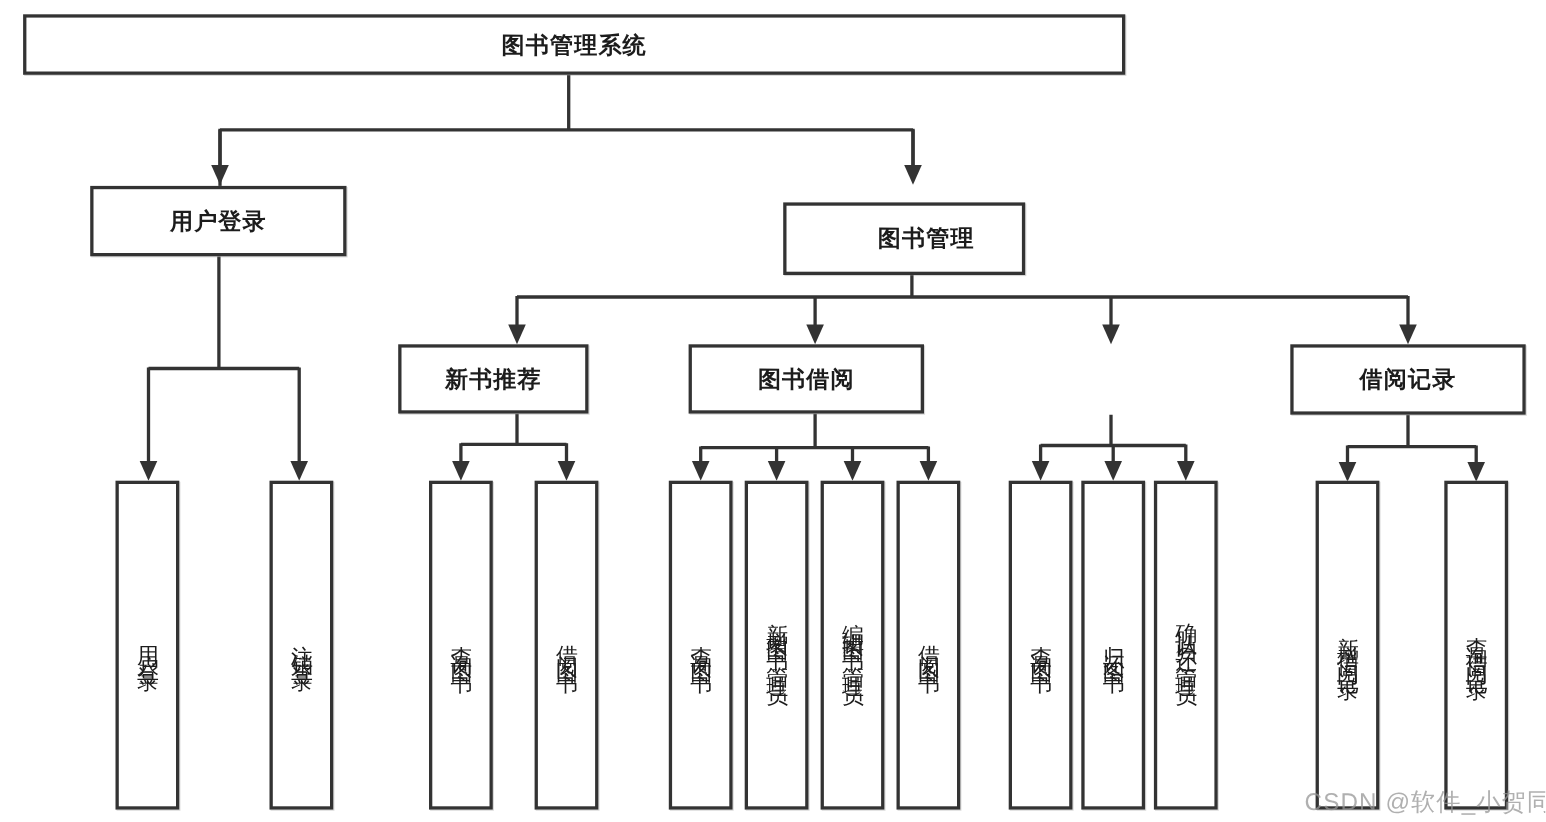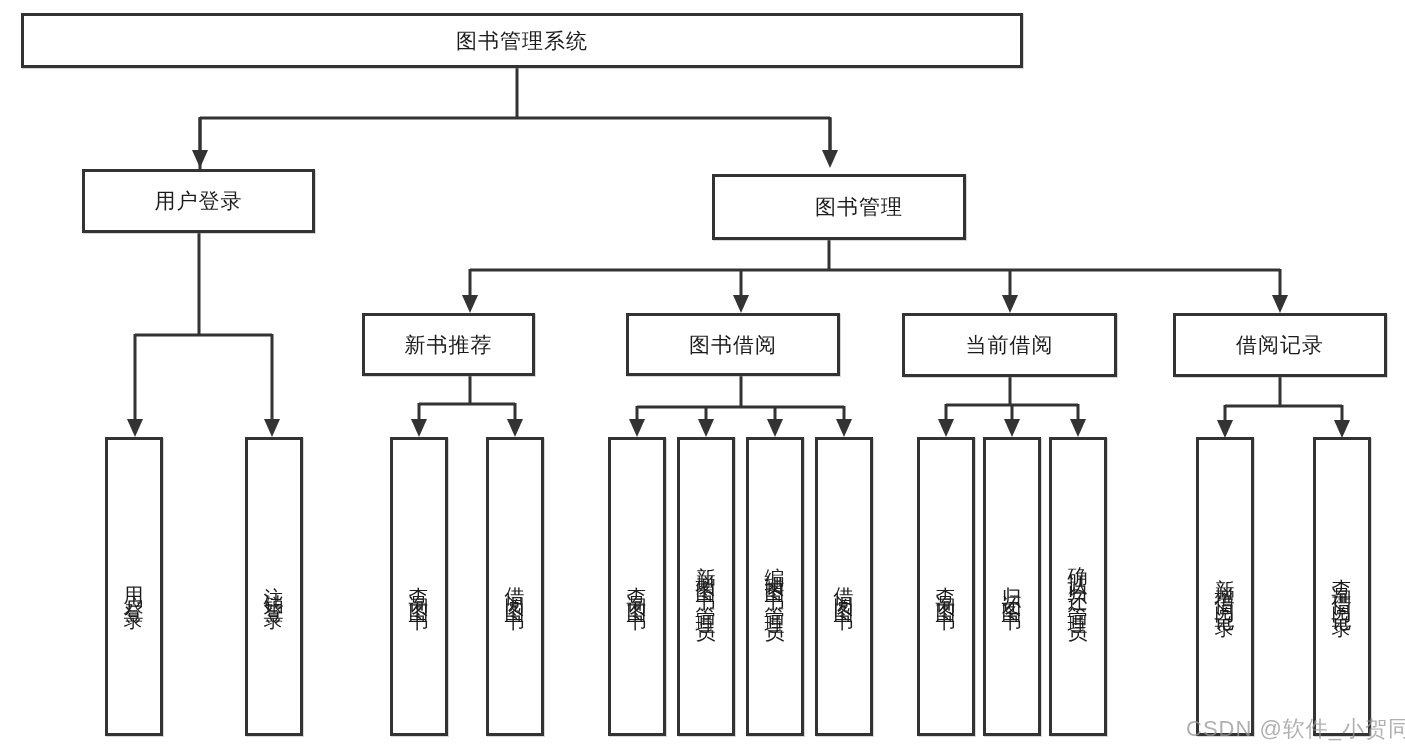--- a/index.html
+++ b/index.html
@@ -33,20 +33,21 @@
     align-items: center;
     justify-content: center;
     z-index: 2;
     box-shadow: 1px 1px 0 rgba(140,140,140,0.35);
   }
   .node-h {
     font-size: 21px;
     letter-spacing: 1px;
     text-align: center;
     white-space: nowrap;
+    font-weight: bold;
   }
   .leaf {
     top: 437px;
     width: 58px;
     height: 299px;
   }
   .vtext {
     writing-mode: vertical-rl;
     text-orientation: mixed;
     font-size: 20px;
@@ -122,25 +123,24 @@
       <polygon points="1070,419 1086,419 1078,437"></polygon>
 
       <polygon points="1217,420 1233,420 1225,438"></polygon>
       <polygon points="1334,420 1350,420 1342,438"></polygon>
     </g>
   </svg>
 
   <div class="node node-h" style="left:21px; top:13px; width:1002px; height:55px;">图书管理系统</div>
 
   <div class="node node-h" style="left:82px; top:169px; width:233px; height:64px;">用户登录</div>
-  <div class="node node-h" style="left:712px; top:174px; width:254px; height:66px;padding-left:40px;">图书管理</div>
+  <div class="node node-h" style="left:712px; top:184px; width:220px; height:66px;padding-left:40px;">图书管理</div>
 
   <div class="node node-h" style="left:362px; top:313px; width:173px; height:63px;">新书推荐</div>
   <div class="node node-h" style="left:626px; top:313px; width:214px; height:63px;">图书借阅</div>
-  <div class="node node-h" style="left:902px; top:313px; width:215px; height:64px;">当前借阅</div>
   <div class="node node-h" style="left:1173px; top:313px; width:214px; height:64px;">借阅记录</div>
 
   <div class="node leaf" style="left:105px;">
     <span class="vtext">用户登录</span>
   </div>
   <div class="node leaf" style="left:245px;">
     <span class="vtext">注销登录</span>
   </div>
 
   <div class="node leaf" style="left:390px;">

